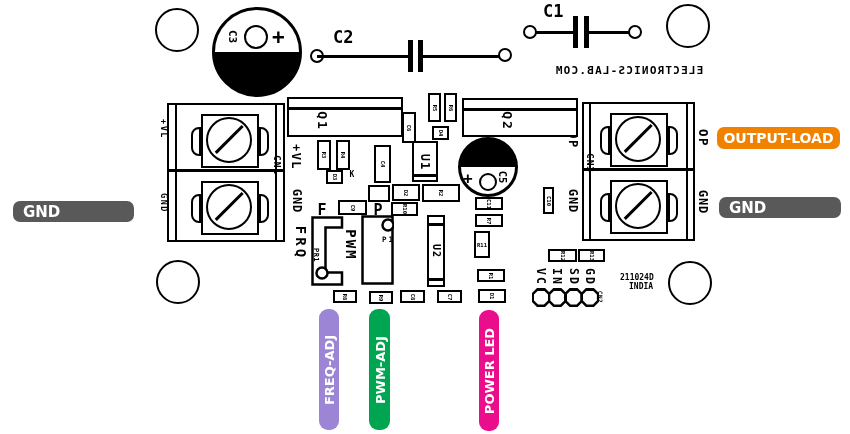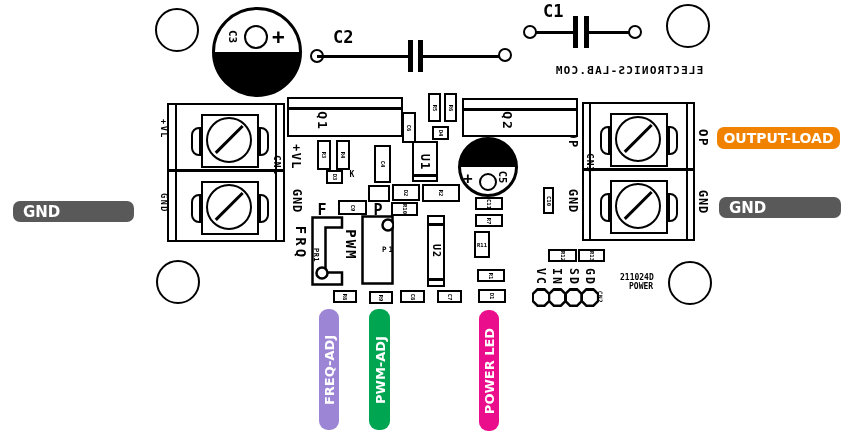--- a/index.html
+++ b/index.html
@@ -180,33 +180,33 @@
     </div>
   <div class="vt" style="left:311px;top:240px;width:10px;height:30px">
       <span style="font-size:7px;letter-spacing:0.5px">PR1</span>
     </div>
   <div class="ht" style="left:371px;top:201px;width:14px;height:18px">
       <span style="font-size:15px">P</span>
     </div>
   <div class="vt" style="left:343px;top:216px;width:15px;height:58px">
       <span style="font-size:14px;letter-spacing:2px">PWM</span>
     </div>
-  <div class="ht" style="left:380px;top:244px;width:17px;height:10px">
+  <div class="ht" style="left:380px;top:234px;width:17px;height:10px">
       <span style="font-size:7.5px;letter-spacing:2px">P1</span>
     </div>
 
   <div class="ht" style="left:347px;top:168px;width:10px;height:12px">
       <span style="font-size:8px">K</span>
     </div>
   <div class="vt" style="left:596px;top:287px;width:7px;height:20px">
       <span style="font-size:6px;letter-spacing:0.5px">CN2</span>
     </div>
   <div class="marks" style="left:620px;top:273px">
     <div>211024D</div>
-    <div style="padding-left:9px">POWER</div>
+    <div style="padding-left:9px">INDIA</div>
   </div>
 
   <div class="callout left-align" style="left: 13px; top: 201px; width: 121px; height: 21px; font-size: 15px; background: rgb(89, 89, 89);">GND</div>
   <div class="callout" style="left: 717px; top: 127px; width: 123px; height: 22px; font-size: 14px; background: rgb(240, 130, 0);">OUTPUT-LOAD</div>
   <div class="callout left-align" style="left: 719px; top: 197px; width: 122px; height: 21px; font-size: 15px; background: rgb(89, 89, 89);">GND</div>
   <div class="vpill" style="left: 319px; top: 309px; width: 20px; height: 121px; background: rgb(156, 133, 212);">
     <span>FREQ-ADJ</span>
   </div>
   <div class="vpill" style="left: 369px; top: 309px; width: 21px; height: 121px; background: rgb(0, 165, 81);">
     <span>PWM-ADJ</span>

